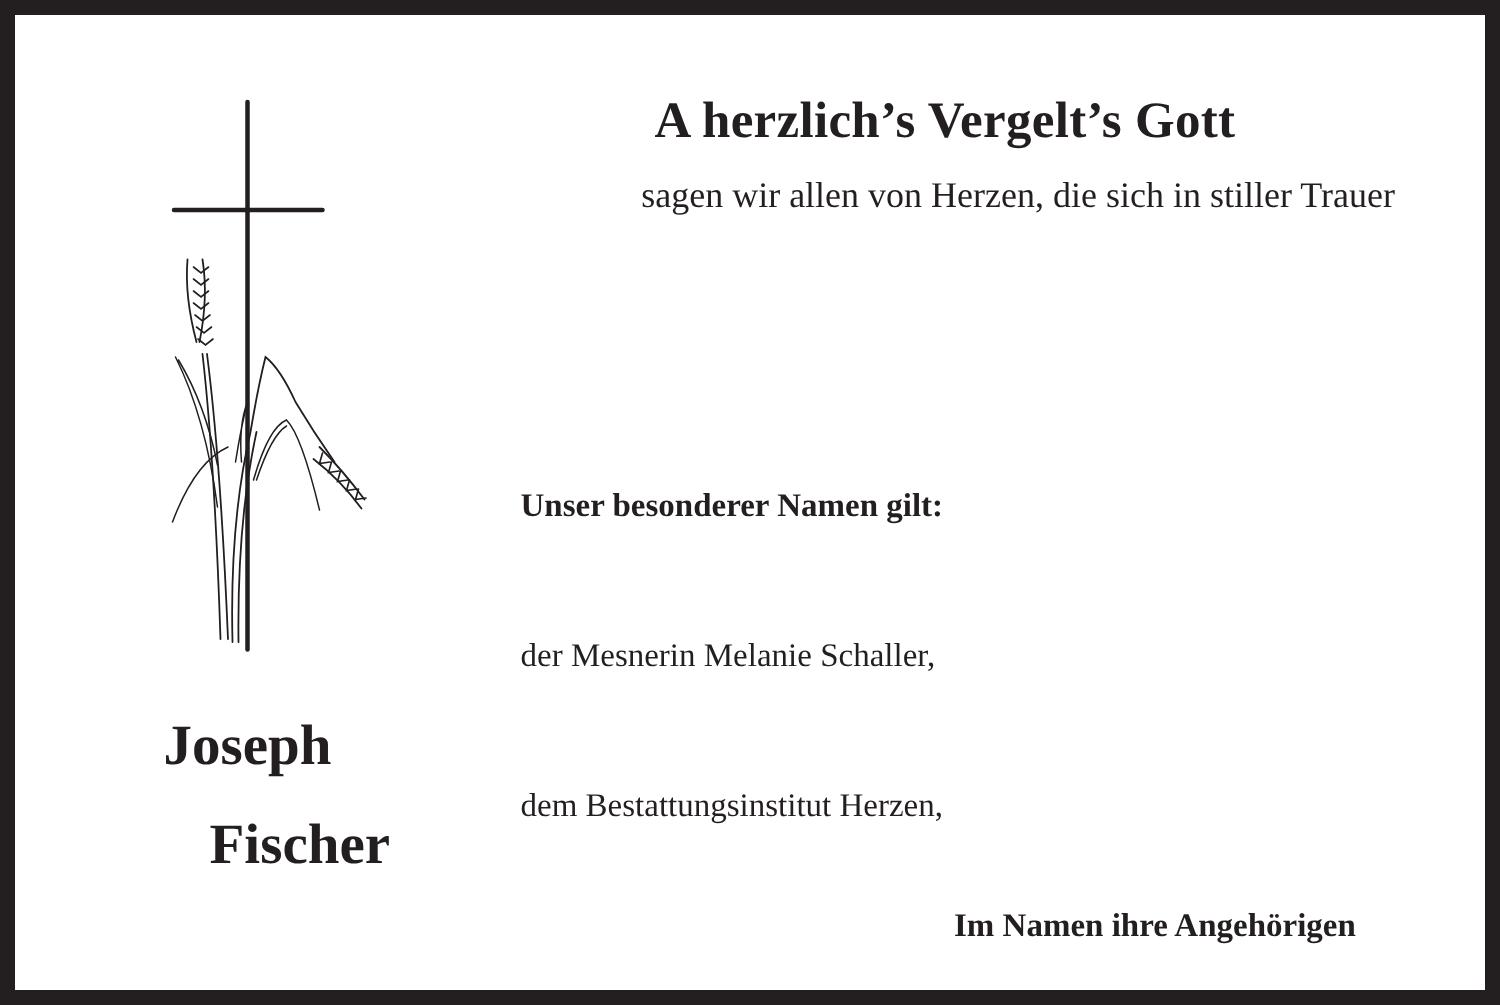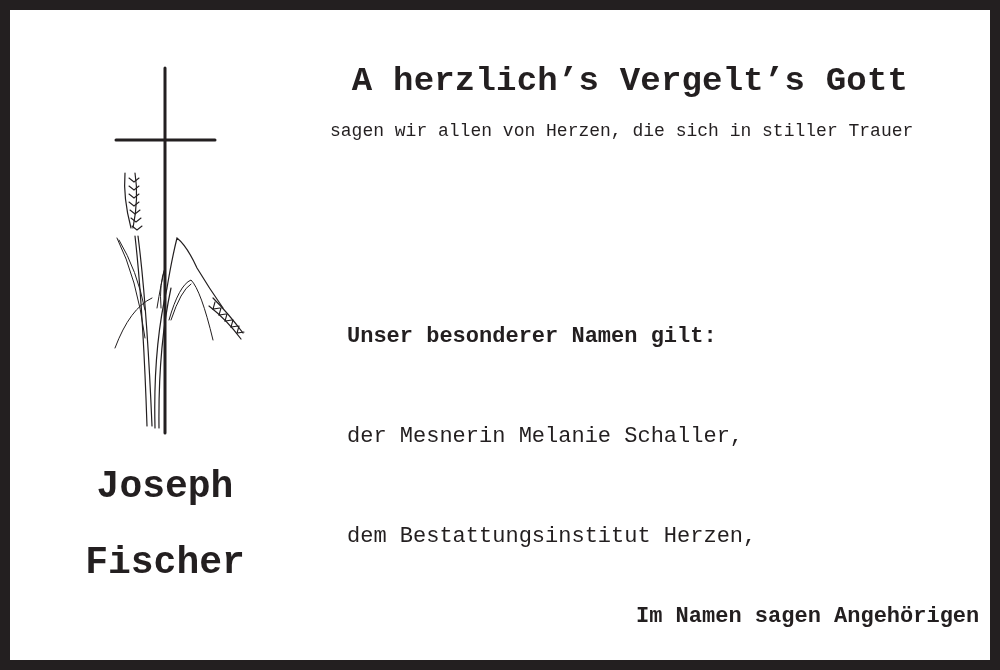--- a/index.html
+++ b/index.html
@@ -1,22 +1,22 @@
 <!DOCTYPE html>
 <html><head>
 <meta charset="utf-8">
 <style>
   html, body { margin: 0; padding: 0; }
   body { width: 1000px; height: 670px; background: #231f20; position: relative; overflow: hidden; }
   .frame { position: absolute; left: 10px; top: 10px; width: 980px; height: 650px; background: #ffffff; }
-  .serif { font-family: Liberation Mono, monospace; color: #231f20; }
+  .serif { font-family: Liberation Serif, serif; color: #231f20; }
   .emblem { position: absolute; left: 95px; top: 48px; width: 160px; height: 380px; }
   .name { position: absolute; left: 60px; width: 190px; text-align: center; font-weight: bold; font-size: 38px; line-height: 50px; }
   .title { position: absolute; left: 330px; width: 580px; top: 52px; text-align: center; font-weight: bold; font-size: 34px; letter-spacing: 0.2px; }
-  .intro { position: absolute; left: 320px; width: 600px; top: 104px; text-align: left; font-size: 18px; line-height: 34px; }
+  .intro { position: absolute; left: 320px; width: 600px; top: 104px; text-align: right; font-size: 24px; line-height: 34px; }
   .list { position: absolute; left: 337px; top: 244px; font-size: 22px; line-height: 33.2px; white-space: pre; }
   .list .heading { font-weight: bold; }
   .footer-left { position: absolute; left: 327px; top: 596px; font-size: 20px; }
   .footer-right { position: absolute; left: 626px; top: 594px; font-size: 22px; font-weight: bold; }
 </style>
 </head>
 <body>
 
 <div class="frame">
 
@@ -28,36 +28,36 @@
     <path d="M30 178 q8 70 12 190 M33 178 q9 70 14 190" stroke-width="1.2"></path>
     <path d="M12 180 q20 40 28 100 M14 182 q18 30 26 70" stroke-width="1"></path>
     <path d="M10 290 q15 -40 37 -50" stroke-width="1"></path>
     <path d="M50 370 q-2 -80 12 -140 q5 -30 10 -50 q10 8 20 30 q12 20 26 40 M54 370 q-1 -80 12 -140" stroke-width="1.2"></path>
     <path d="M64 262 q10 -35 22 -40 q10 10 22 60 M66 262 q10 -30 20 -36" stroke-width="1"></path>
     <path d="M108 240 q15 15 30 35 M104 248 q18 14 32 33" stroke-width="1.2"></path>
     <path d="M110 244 l-2 7 l7 -1 M116 250 l-2 7 l7 -1 M122 256 l-2 7 l7 -1 M128 262 l-2 7 l7 -1 M134 268 l-2 7 l7 -1" stroke-width="1.1"></path>
     <path d="M52 250 q4 -25 8 -40 M56 250 q-2 -25 4 -40" stroke-width="1"></path>
   </svg>
 
-  <div class="name serif" style="top:452px;">Joseph</div>
-  <div class="name serif" style="top:528px;">Fischer</div>
+  <div class="name serif" style="top:462px;">Joseph</div>
+  <div class="name serif" style="top:528px;text-align:right;">Fischer</div>
 
   <div class="title serif">A herzlich’s Vergelt’s Gott</div>
 
   <div class="intro serif">
     <div>sagen wir allen von Herzen, die sich in stiller Trauer</div>
   </div>
 
   <div class="list serif">
     <div class="heading">Unser besonderer Namen gilt:</div>
     <div>der Mesnerin Melanie Schaller,</div>
     <div>dem Bestattungsinstitut Herzen,</div>
     
     
     
     
     
     
     
   </div>
 
-  <div class="footer-right serif">Im Namen sagen Angehörigen</div>
+  <div class="footer-right serif">Im Namen ihre Angehörigen</div>
 </div>
 
 </body></html>

